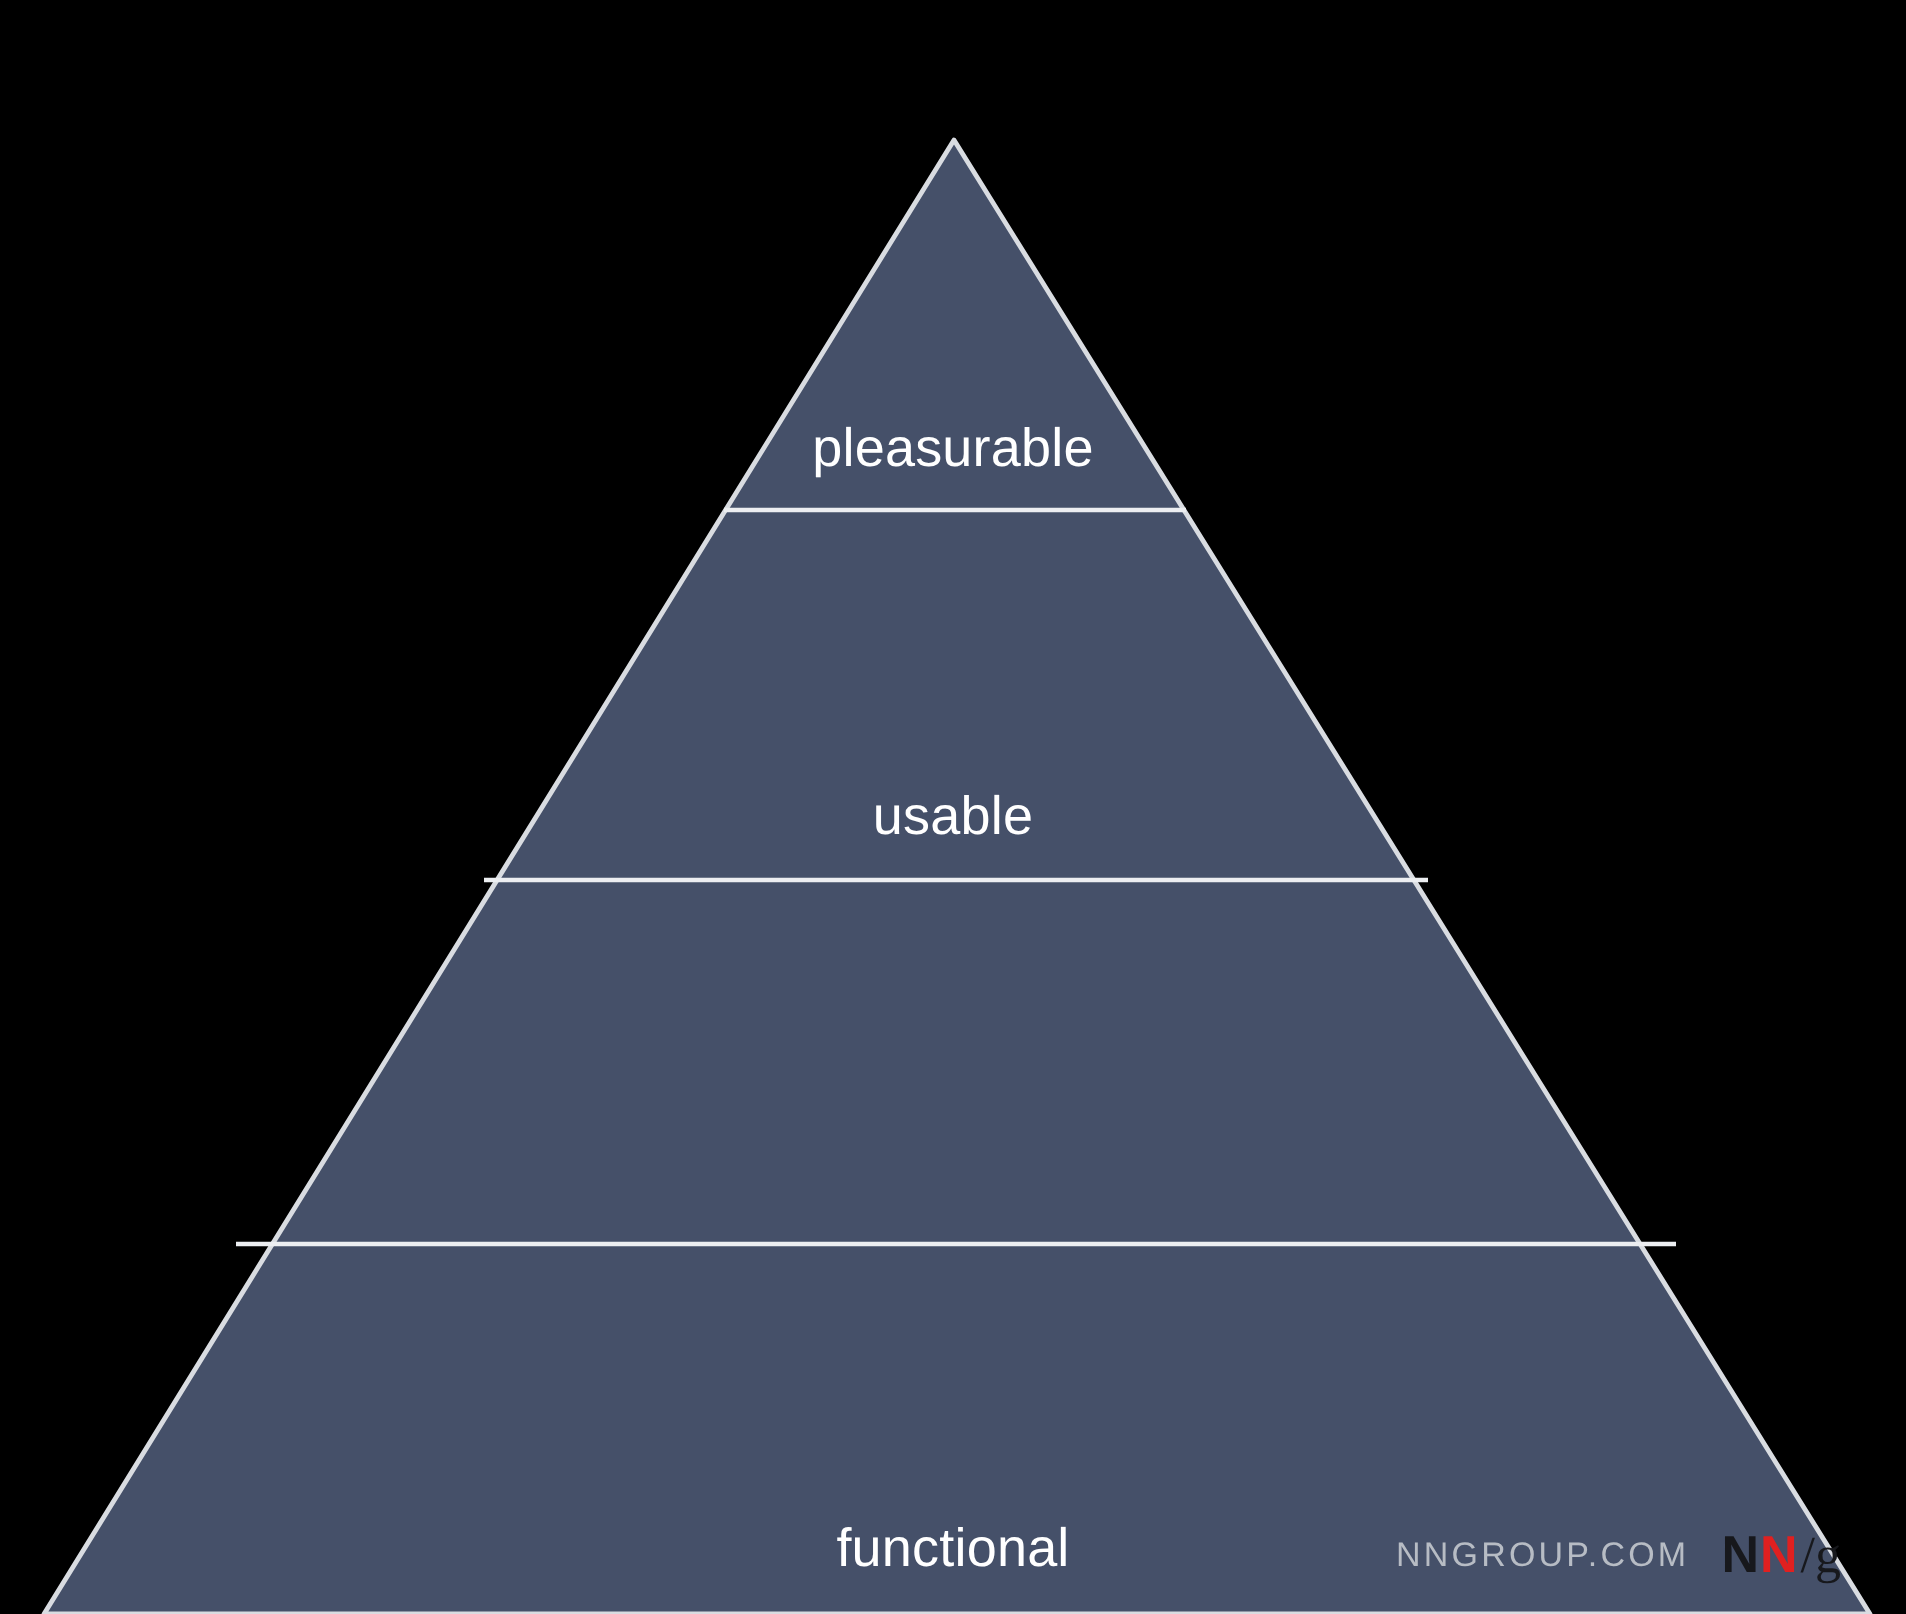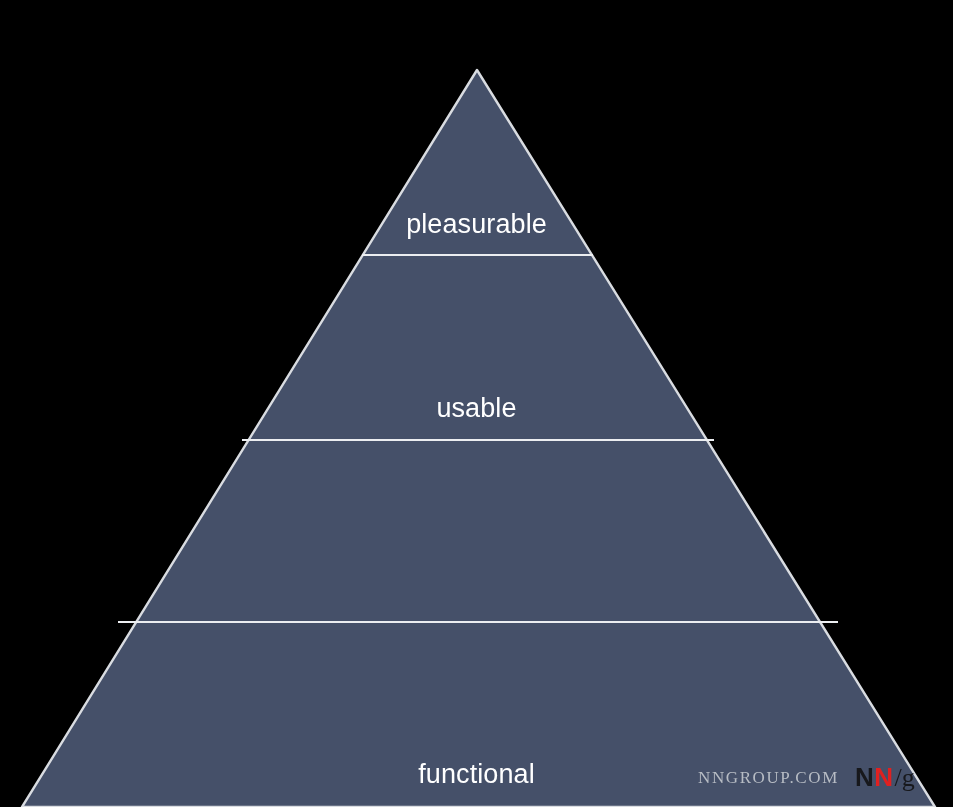--- a/index.html
+++ b/index.html
@@ -51,21 +51,21 @@
     position: absolute;
     left: 698px;
     top: 760px;
     height: 34px;
     display: flex;
     align-items: center;
     gap: 16px;
   }
   #brand-site {
     color: #b7bcc4;
-    font-family: Liberation Serif, serif;
+    font-family: Liberation Sans, sans-serif;
     font-size: 17px;
     letter-spacing: 1.6px;
     line-height: 1;
     white-space: nowrap;
   }
   #brand-mark {
     display: flex;
     align-items: baseline;
     line-height: 1;
     white-space: nowrap;

